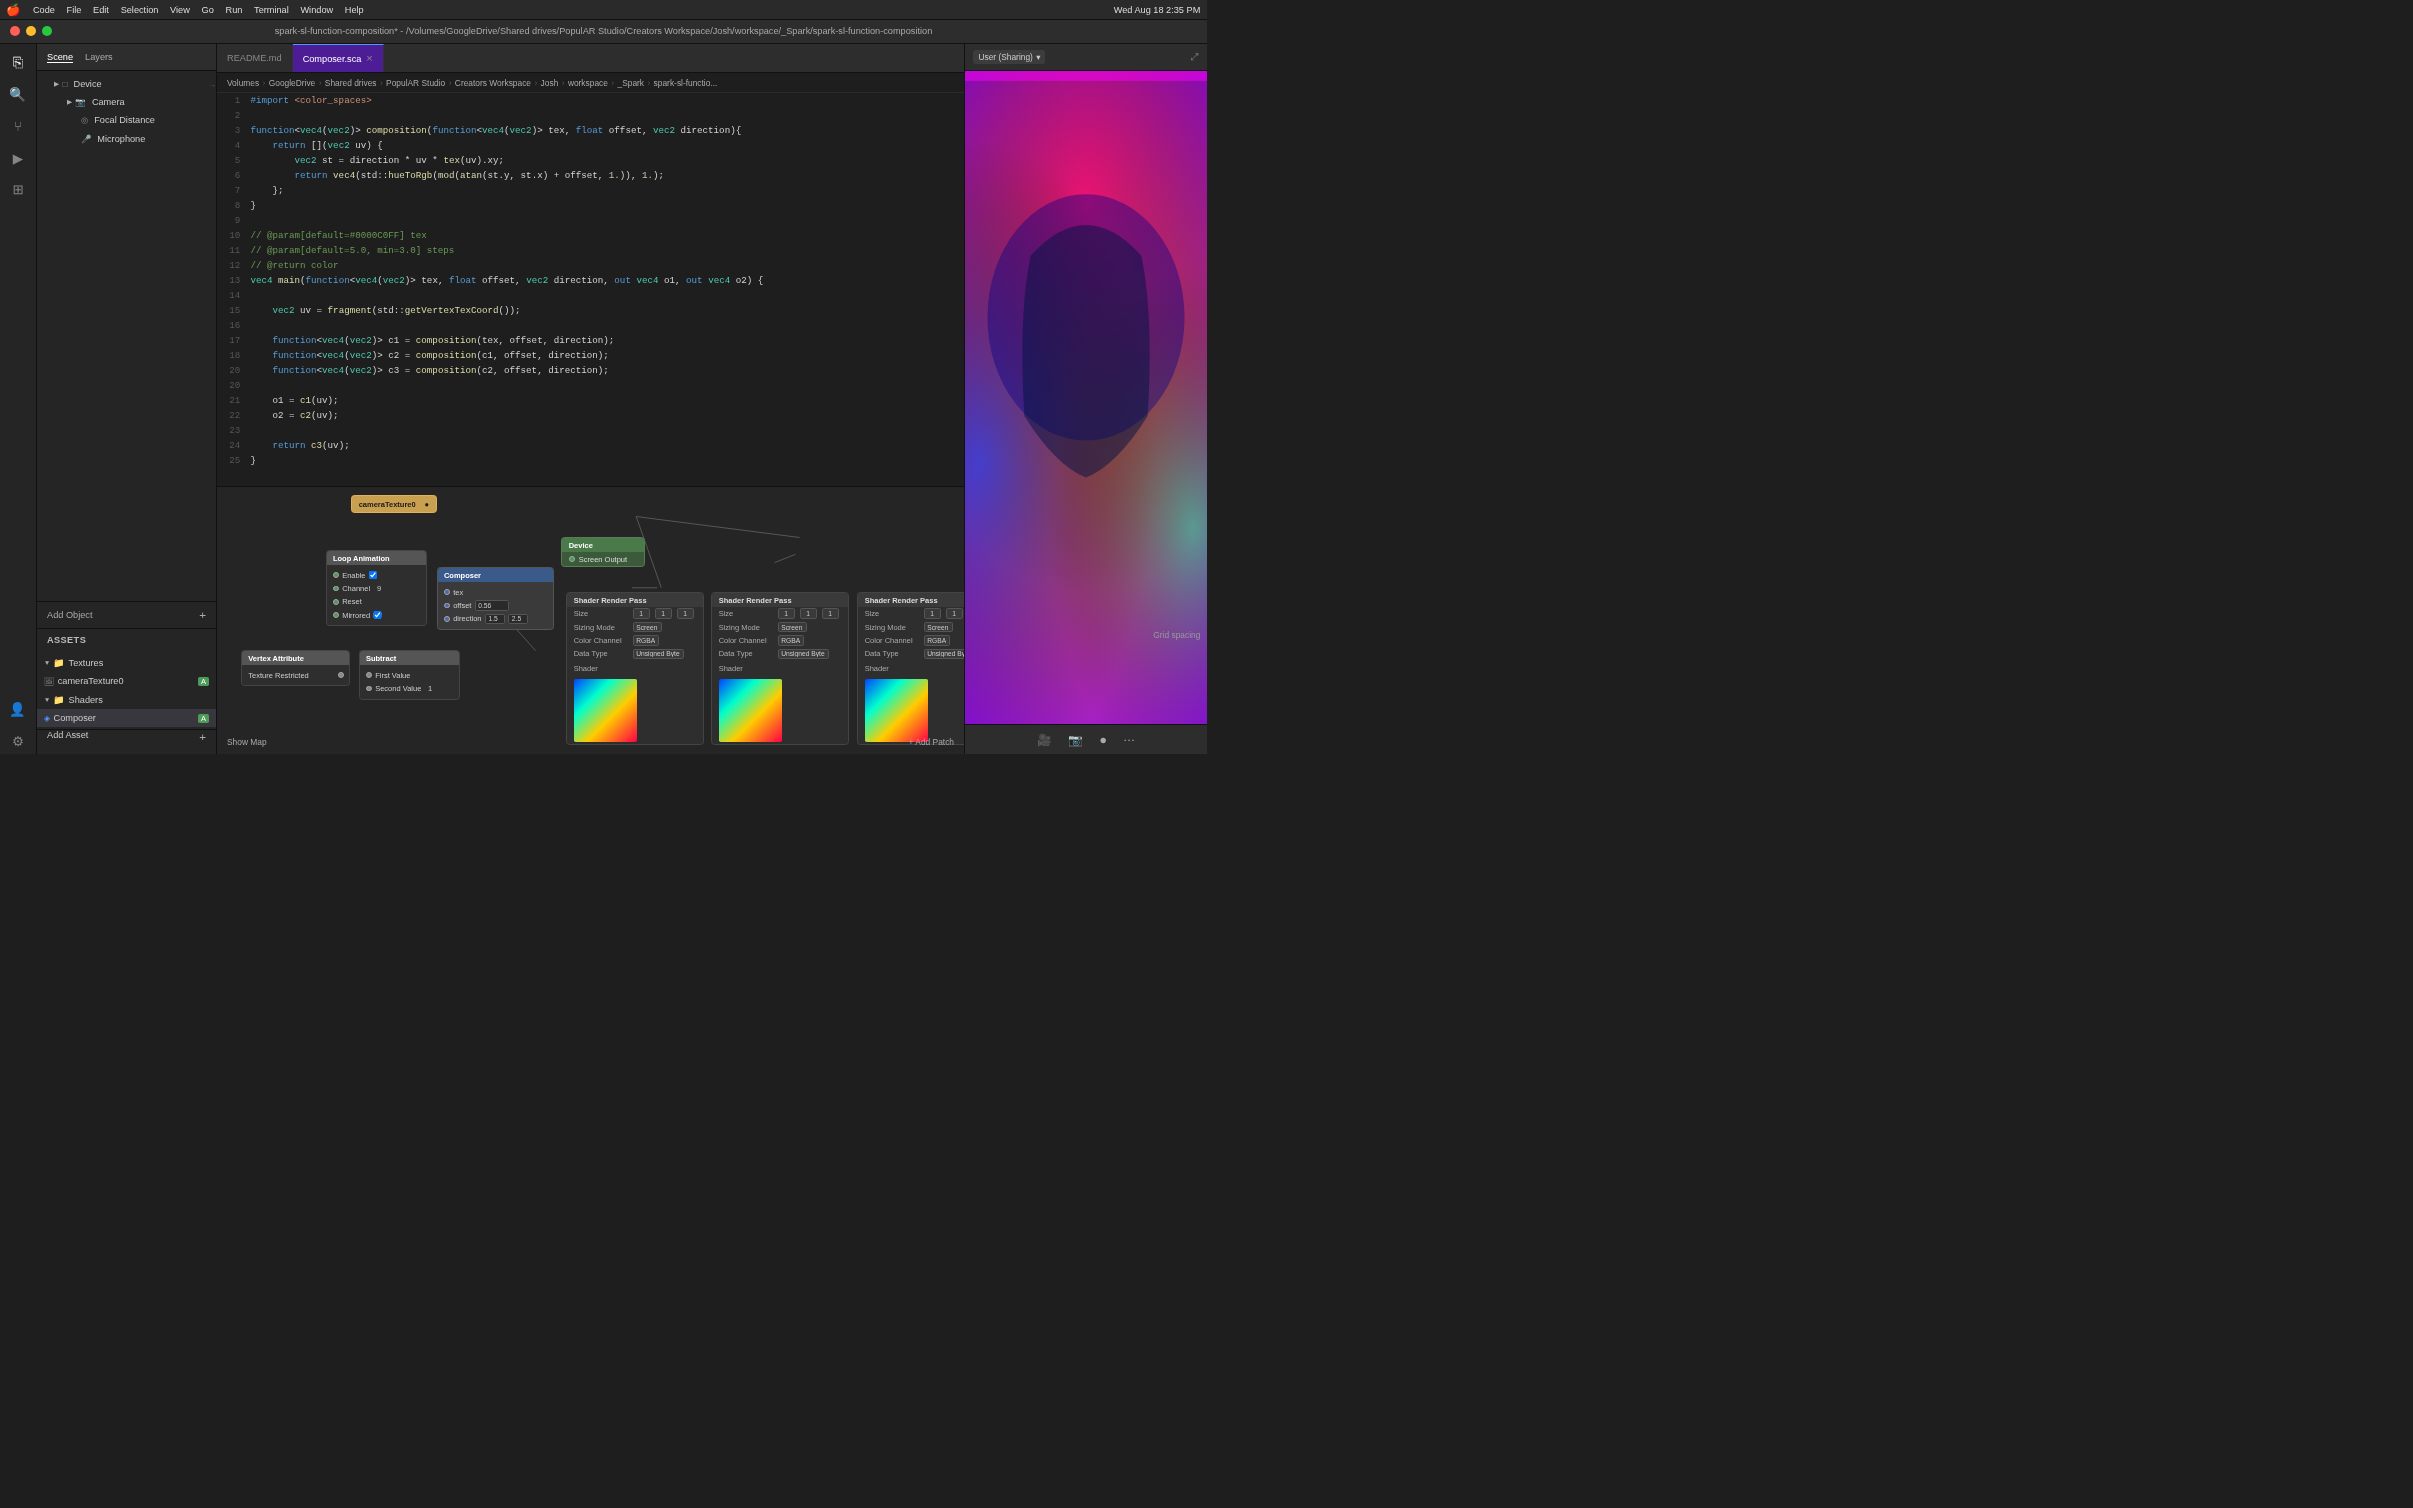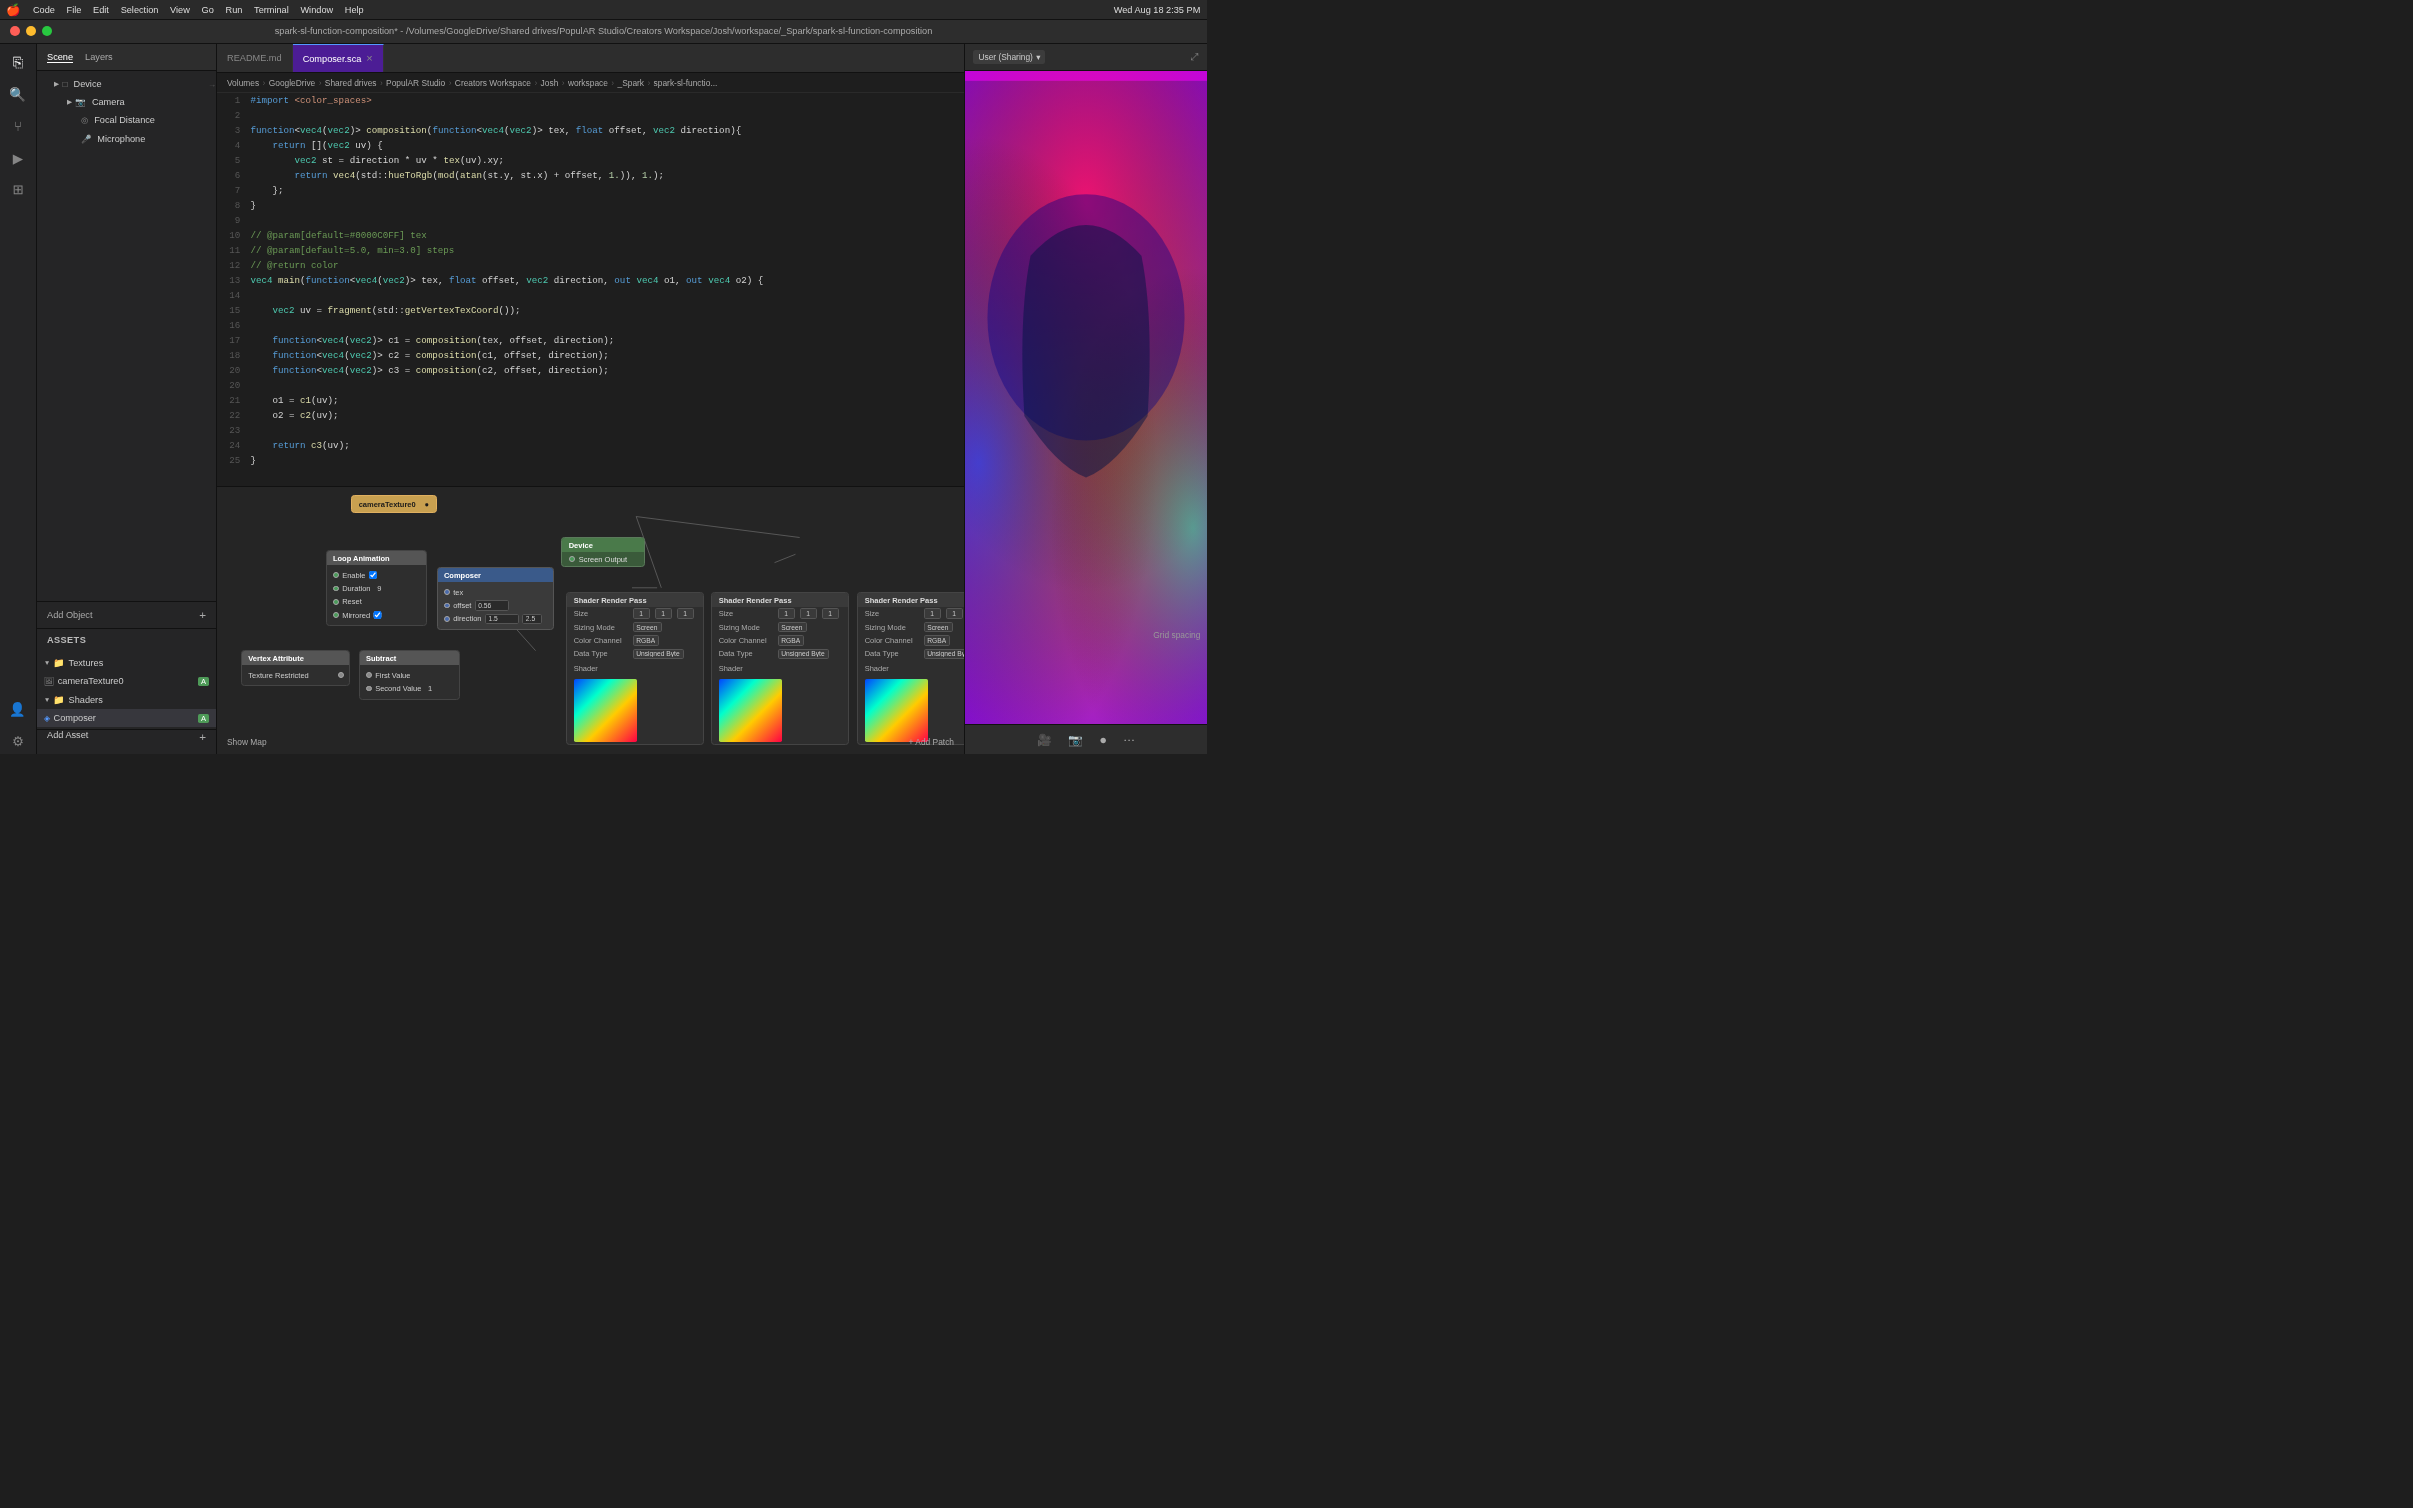--- a/index.html
+++ b/index.html
@@ -867,21 +867,21 @@
         <span>Loop Animation</span>
       </div>
       <div class="node-body">
         <div class="node-row">
           <span class="node-port green"></span>
           <span>Enable</span>
           <input type="checkbox" checked="" class="node-checkbox" style="">
         </div>
         <div class="node-row">
           <span class="node-port green"></span>
-          <span>Duration</span>
+          <span>Channel</span>
           <span style="margin-left:3.4px;">9</span>
         </div>
         <div class="node-row">
           <span class="node-port green"></span>
           <span>Reset</span>
         </div>
         <div class="node-row">
           <span class="node-port green"></span>
           <span>Mirrored</span>
           <input type="checkbox" checked="" class="node-checkbox" style="">
@@ -899,21 +899,21 @@
           <span>tex</span>
         </div>
         <div class="node-row">
           <span class="node-port blue"></span>
           <span>offset</span>
           <input type="text" class="node-input" value="0.56" style="">
         </div>
         <div class="node-row">
           <span class="node-port blue"></span>
           <span>direction</span>
-          <input type="text" class="node-input" value="1.5" style="width: 34px;">
+          <input type="text" class="node-input" value="1.5" style="width: 20px;">
           <input type="text" class="node-input" value="2.5" style="width: 20px;">
         </div>
       </div>
     </div>
 
     <div class="device-node" style="left:344px; top:50px; min-width:84px;">
       <div class="device-node-header">
         <span>Device</span>
       </div>
       <div class="device-port-row">

